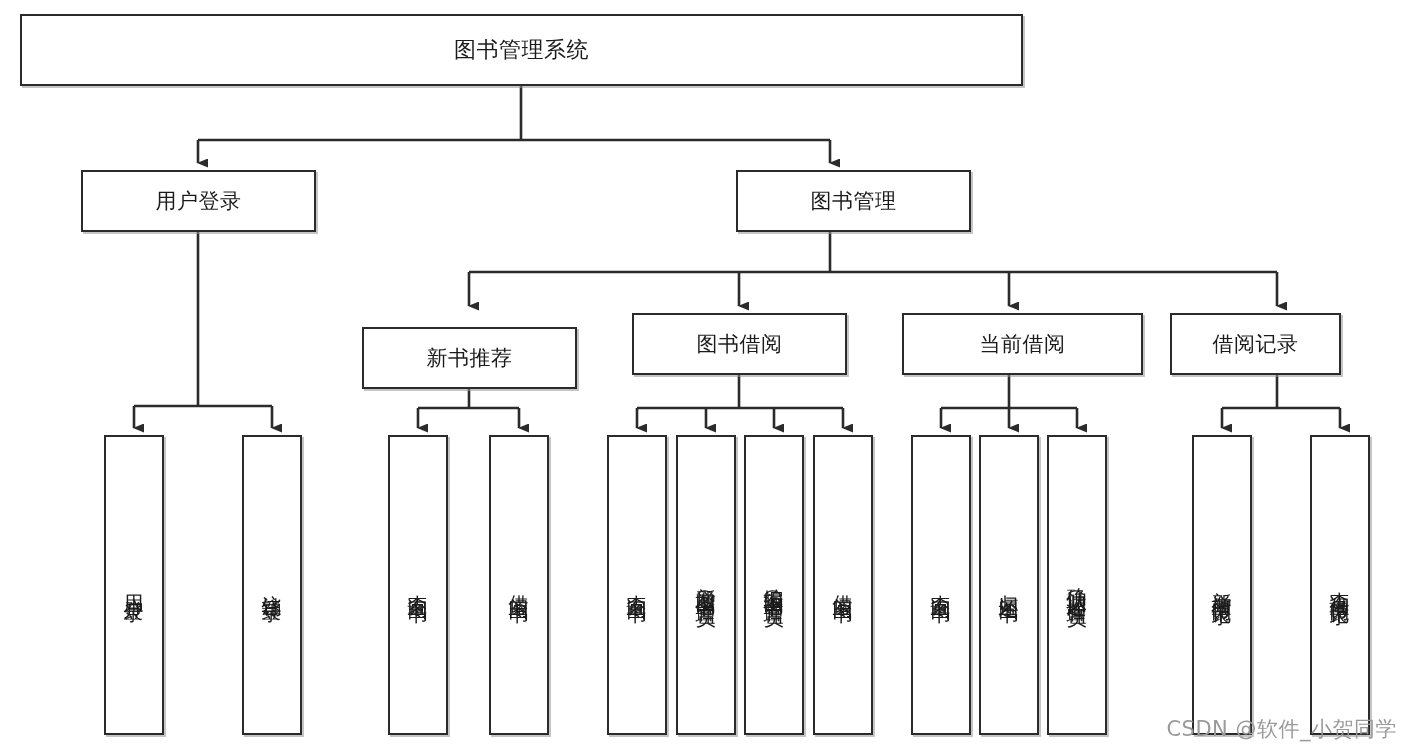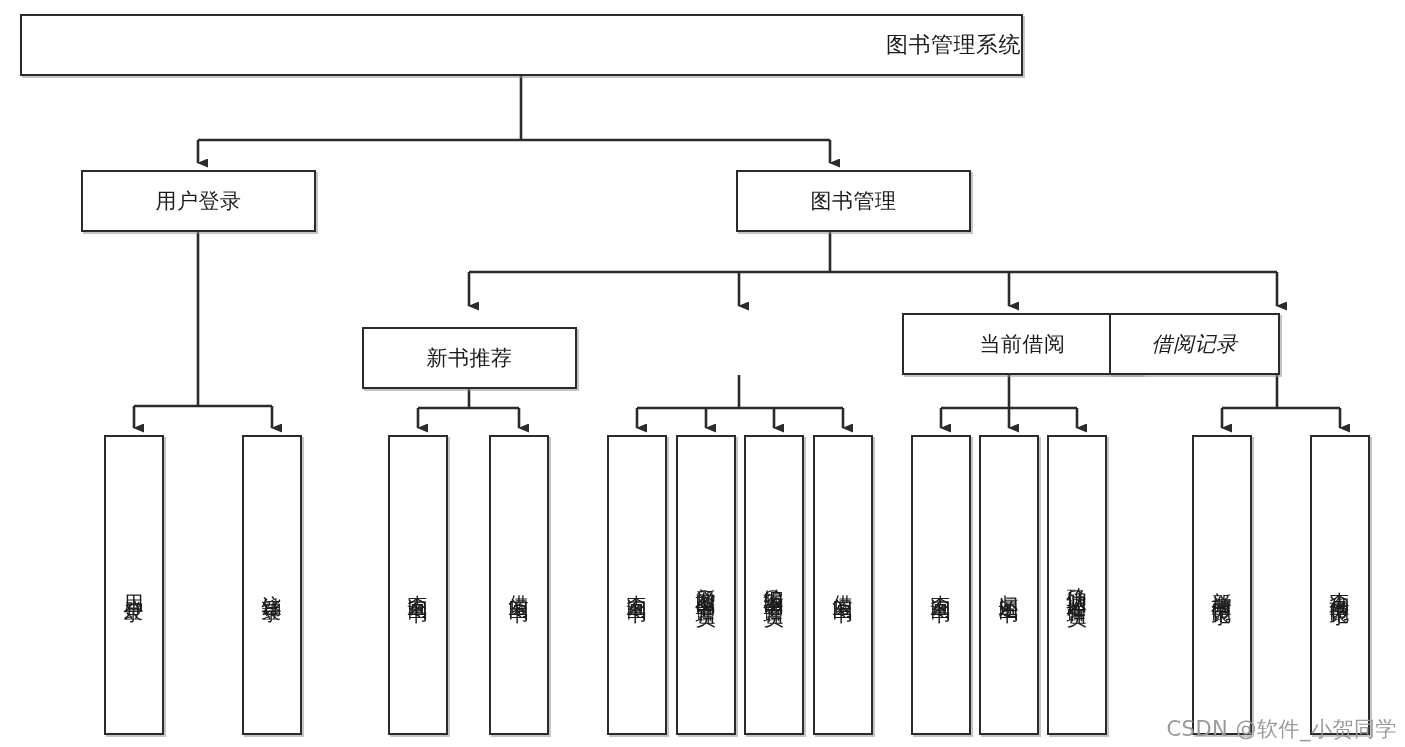--- a/index.html
+++ b/index.html
@@ -124,38 +124,41 @@
       <path d="M 1009,408 L 1009,428" marker-end="url(#arrowhead)"></path>
       <path d="M 1077,408 L 1077,428" marker-end="url(#arrowhead)"></path>
 
       <path d="M 1277,375 L 1277,408"></path>
       <path d="M 1222,408 L 1340,408"></path>
       <path d="M 1222,408 L 1222,428" marker-end="url(#arrowhead)"></path>
       <path d="M 1340,408 L 1340,428" marker-end="url(#arrowhead)"></path>
     </g>
   </svg>
 
-  <div class="node horiz root" style="left:20px; top:14px; width:1003px; height:62px;justify-content:flex-end;">
+  <div class="node horiz root" style="left:20px; top:14px; width:1003px; height:72px;">
     <span class="label">图书管理系统</span>
   </div>
 
   <div class="node horiz" style="left:81px; top:170px; width:235px; height:62px;">
     <span class="label">用户登录</span>
   </div>
   <div class="node horiz" style="left:711px; top:170px; width:235px; height:62px;margin-left:25px;">
     <span class="label">图书管理</span>
   </div>
 
   <div class="node horiz" style="left:362px; top:327px; width:215px; height:62px;">
     <span class="label">新书推荐</span>
   </div>
+  <div class="node horiz" style="left:632px; top:313px; width:215px; height:62px;">
+    <span class="label">图书借阅</span>
+  </div>
   <div class="node horiz" style="left:902px; top:313px; width:241px; height:62px;">
     <span class="label">当前借阅</span>
   </div>
-  <div class="node horiz" style="left:1109px; top:313px; width:171px; height:62px;font-style:italic;">
+  <div class="node horiz" style="left:1170px; top:313px; width:171px; height:62px;">
     <span class="label">借阅记录</span>
   </div>
 
   <div class="node vert" style="left:104px; top:435px; width:60px; height:300px;">
     <span class="label">用户登录</span>
   </div>
   <div class="node vert" style="left:242px; top:435px; width:60px; height:300px;">
     <span class="label">注销登录</span>
   </div>
 

